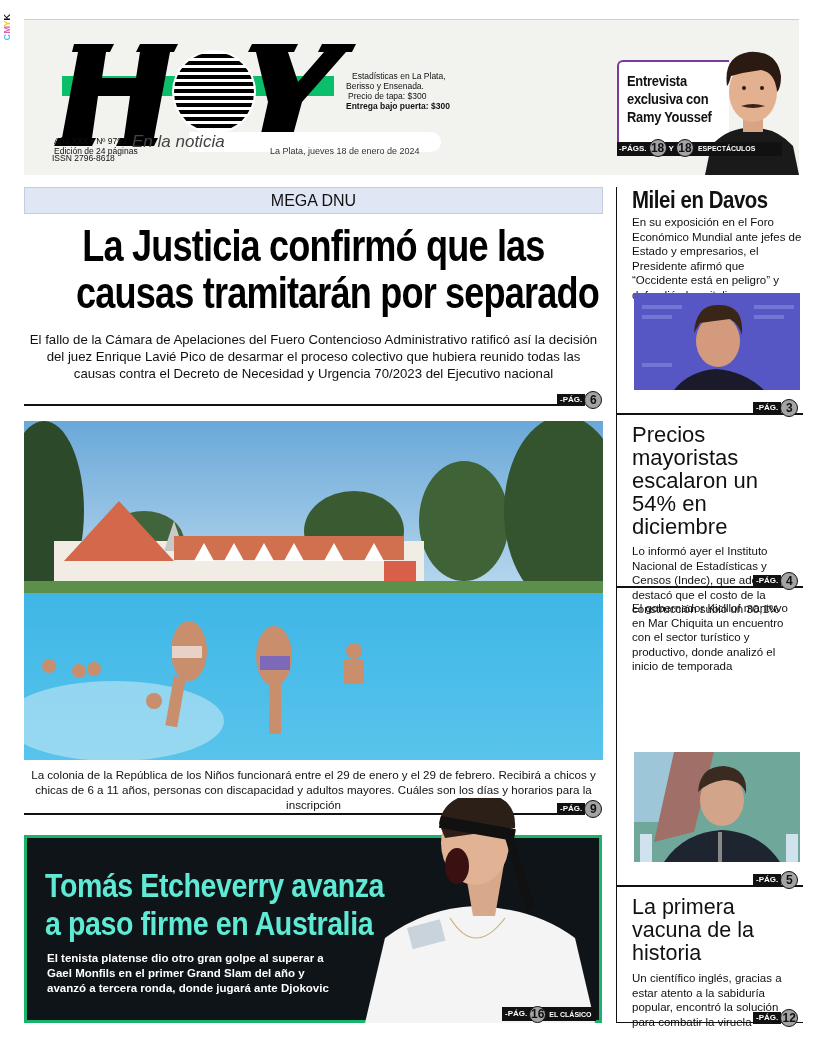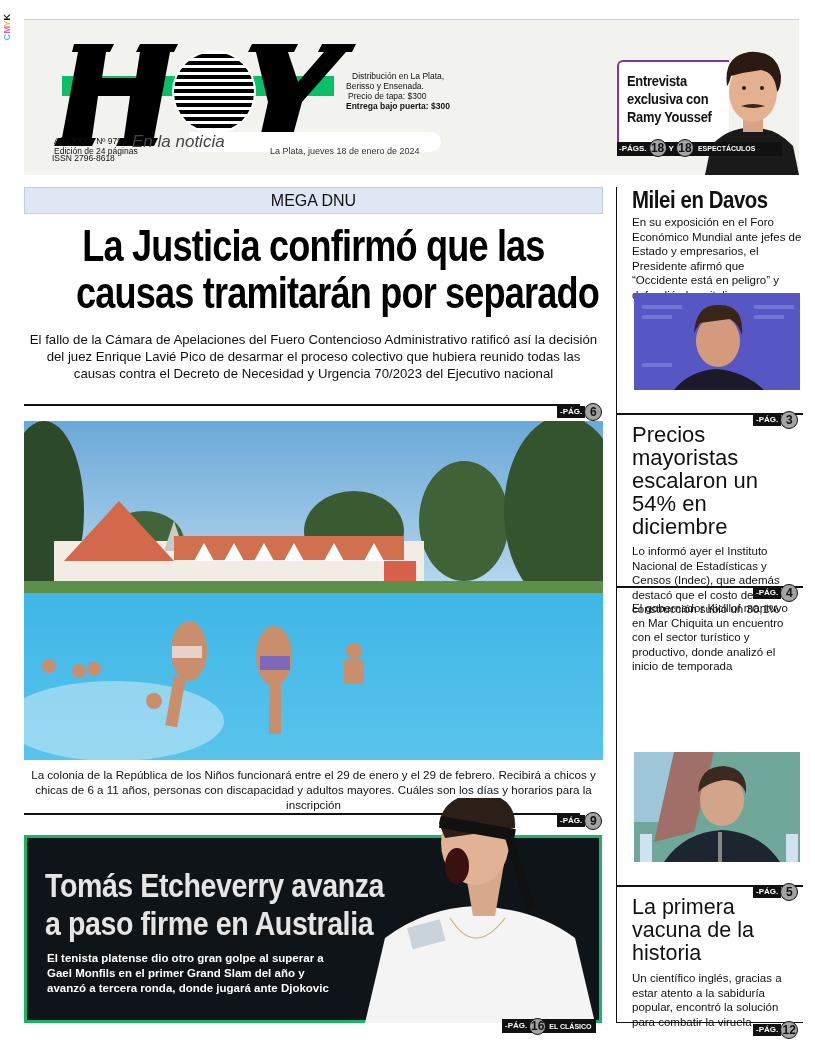--- a/index.html
+++ b/index.html
@@ -38,32 +38,32 @@
 
   
   .kicker { position: absolute; left: 24px; top: 187px; width: 579px; height: 27px; background: #dfe6f4;
             border: 1px solid #c4cce2; text-align: center; font-size: 16px; line-height: 25px; color: #111;
             transform-origin: center; }
   .headline { position: absolute; left: 24px; top: 222px; width: 579px; text-align: center; font-family: "Liberation Sans", sans-serif;
               font-weight: bold; font-size: 44px; line-height: 47px; color: #000; letter-spacing: -1px; }
   .headline div { transform: scaleX(0.82); transform-origin: center; white-space: nowrap; }
   .deck { position: absolute; left: 24px; top: 331px; width: 579px; text-align: center; font-size: 13.2px; line-height: 17px; color: #111; }
   .rule { position: absolute; height: 2px; background: #111; }
-  .pag { position: absolute; display: flex; align-items: center; margin-top: 12px; }
+  .pag { position: absolute; display: flex; align-items: center; }
   .pag-label { background: #111; color: #fff; font-size: 8px; font-weight: bold; padding: 1px 3px; height: 12px; line-height: 10px; }
   .pag .pill { margin-left: -1px; }
 
   .photo-main { position: absolute; left: 24px; top: 421px; width: 579px; height: 339px; overflow: hidden; }
   .photo-title { position: absolute; left: 0; top: 18px; width: 579px; text-align: center; font-weight: bold; color: #fff;
                  font-size: 46px; line-height: 50px; text-shadow: 2px 3px 4px rgba(0,0,0,0.5); letter-spacing: -1px; }
   .photo-title span { display: inline-block; transform: scaleX(0.80); white-space: nowrap; }
   .caption { position: absolute; left: 24px; top: 767px; width: 579px; text-align: center; font-size: 11.6px; line-height: 15px; color: #111; }
 
   .sport { position: absolute; left: 24px; top: 835px; width: 578px; height: 188px; background: #0f1418; border: 3px solid #19b36b; overflow: visible; }
-  .sport-title { position: absolute; left: 18px; top: 28px; font-weight: bold; color: #e5e5e5; font-size: 34px; line-height: 38px; letter-spacing: -0.5px; }
+  .sport-title { position: absolute; left: 18px; top: 28px; font-weight: bold; color: #5eead4; font-size: 34px; line-height: 38px; letter-spacing: -0.5px; }
   .sport-title div { transform: scaleX(0.84); transform-origin: left; white-space: nowrap; }
   .sport-deck { position: absolute; left: 20px; top: 113px; font-size: 11.5px; line-height: 15px; color: #fff; font-weight: bold; }
   .player { position: absolute; left: 318px; top: -40px; width: 260px; height: 225px; }
 
   
   .side-line { position: absolute; left: 616px; top: 187px; width: 1px; height: 836px; background: #111; }
   .side { position: absolute; left: 632px; width: 170px; }
   .side-h-bold { font-weight: bold; font-size: 22px; line-height: 24px; letter-spacing: -0.5px; }
   .side-h-bold div { transform: scaleX(0.85); transform-origin: left; white-space: nowrap; }
   .side-h-light { font-size: 22px; line-height: 23px; color: #111; }
@@ -112,21 +112,21 @@
   </svg>
   <div class="tagline-bar"></div>
   <div class="en-la-noticia">En la noticia</div>
   <div class="edition">
     <div>Año XXX • Nº 9793</div>
     <div>Edición de 24 páginas</div>
   </div>
   <div class="issn">ISSN 2796-8618</div>
   <div class="date">La Plata, jueves 18 de enero de 2024</div>
   <div class="distrib">
-    <div>Distribución en La Plata,</div>
+    <div>Estadísticas en La Plata,</div>
     <div>Berisso y Ensenada.</div>
     <div>Precio de tapa: $300</div>
     <div>Entrega bajo puerta: $300</div>
   </div>
 </div>
 
 <div class="promo">
   <div class="promo-box"></div>
   <div class="promo-title">
     <div>Entrevista</div>

